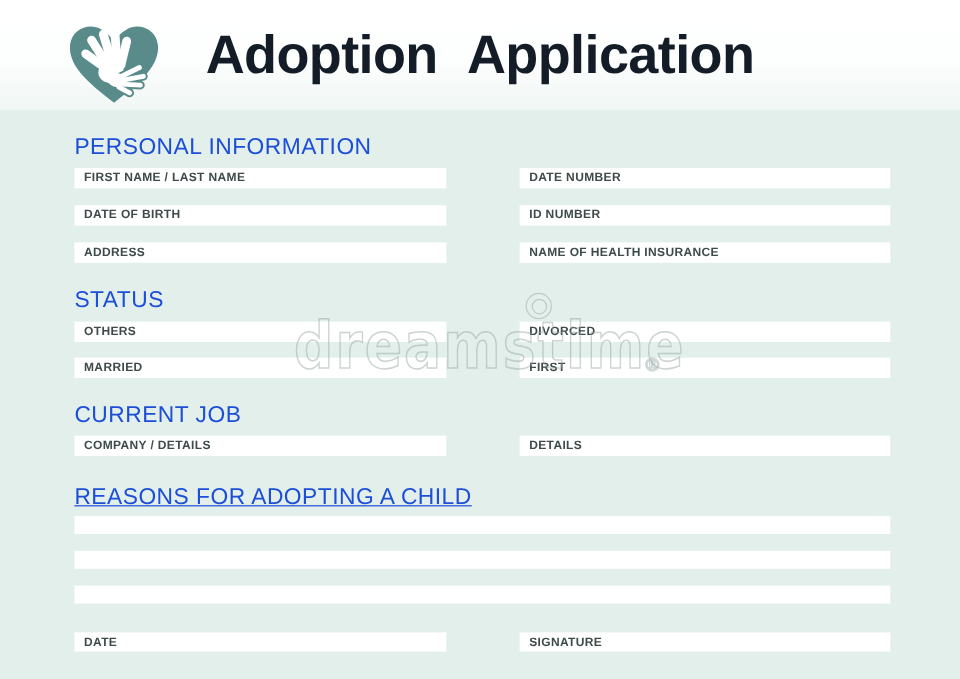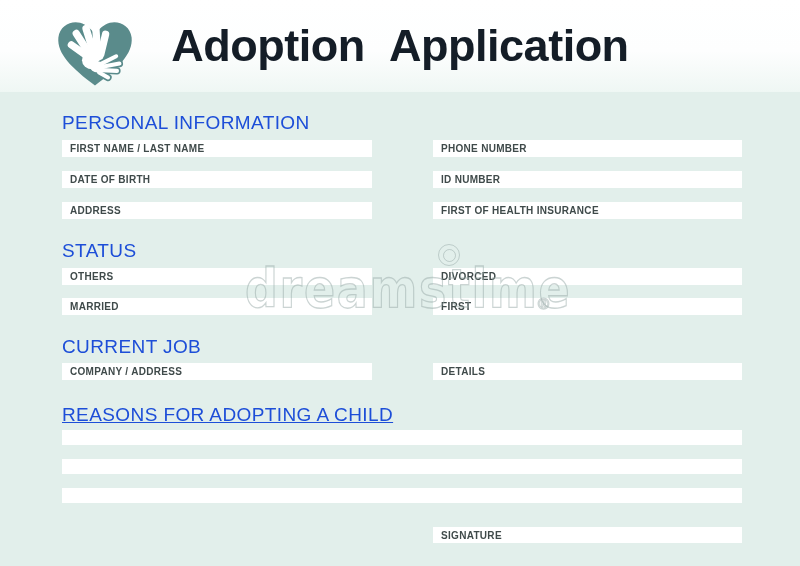--- a/index.html
+++ b/index.html
@@ -113,65 +113,68 @@
     </svg>
     <div class="title">Adoption Application</div>
   </div>
 
   <div class="sec sec-personal">PERSONAL INFORMATION</div>
 
   <div class="bar col-l rp1">
     <span>FIRST NAME / LAST NAME</span>
   </div>
   <div class="bar col-r rp1">
-    <span>PHONE NUMBER</span>
+    <span>DATE NUMBER</span>
   </div>
   <div class="bar col-l rp2">
     <span>DATE OF BIRTH</span>
   </div>
   <div class="bar col-r rp2">
     <span>ID NUMBER</span>
   </div>
   <div class="bar col-l rp3">
     <span>ADDRESS</span>
   </div>
   <div class="bar col-r rp3">
-    <span>FIRST OF HEALTH INSURANCE</span>
+    <span>NAME OF HEALTH INSURANCE</span>
   </div>
 
   <div class="sec sec-status">STATUS</div>
 
   <div class="bar col-l rs1">
     <span>OTHERS</span>
   </div>
   <div class="bar col-l rs2">
     <span>MARRIED</span>
   </div>
   <div class="bar col-r rs1">
     <span>DIVORCED</span>
   </div>
   <div class="bar col-r rs2">
     <span>FIRST</span>
   </div>
 
   <div class="sec sec-job">CURRENT JOB</div>
 
   <div class="bar col-l rj1">
-    <span>COMPANY / ADDRESS</span>
+    <span>COMPANY / DETAILS</span>
   </div>
   <div class="bar col-r rj1">
     <span>DETAILS</span>
   </div>
 
   <div class="sec sec-reasons">REASONS FOR ADOPTING A CHILD</div>
 
   <div class="bar full rr1"></div>
   <div class="bar full rr2"></div>
   <div class="bar full rr3"></div>
 
+  <div class="bar col-l rf1">
+    <span>DATE</span>
+  </div>
   <div class="bar col-r rf1">
     <span>SIGNATURE</span>
   </div>
 
   <div class="wm-layer">
     <div class="wm-text">dreamstime</div>
     <div class="wm-reg-big"></div>
     <div class="wm-reg-small">®</div>
   </div>
 

